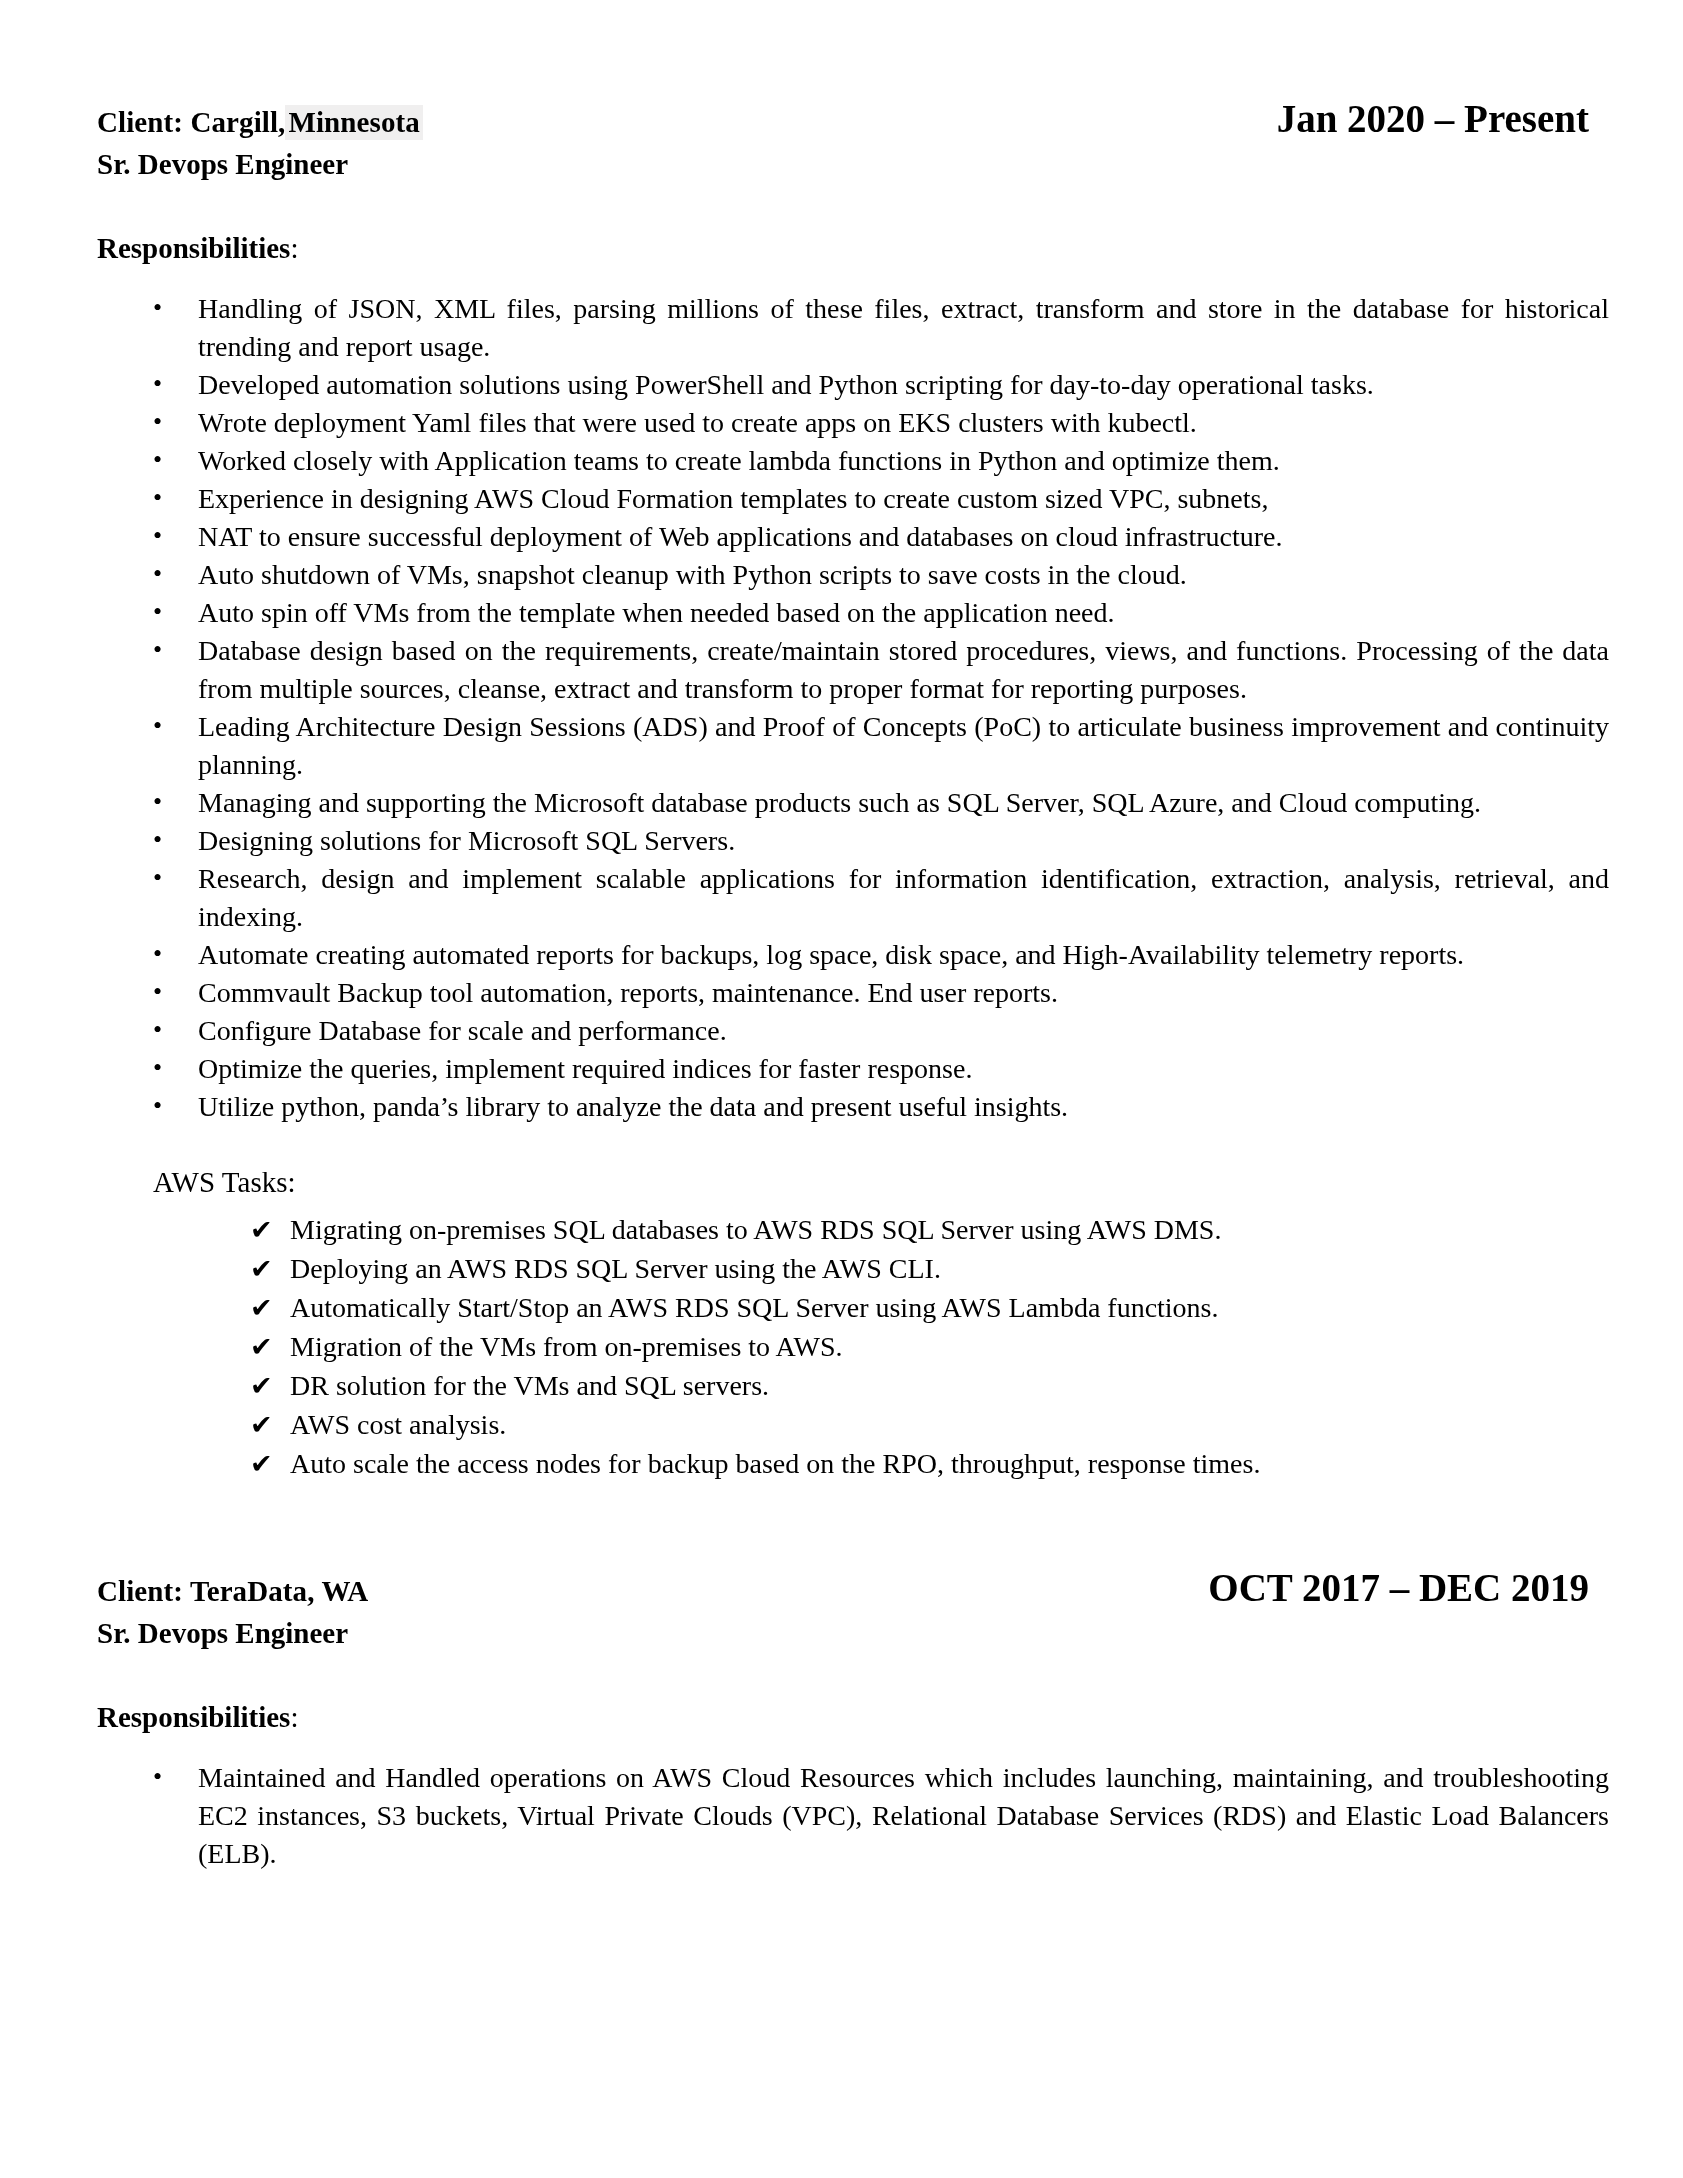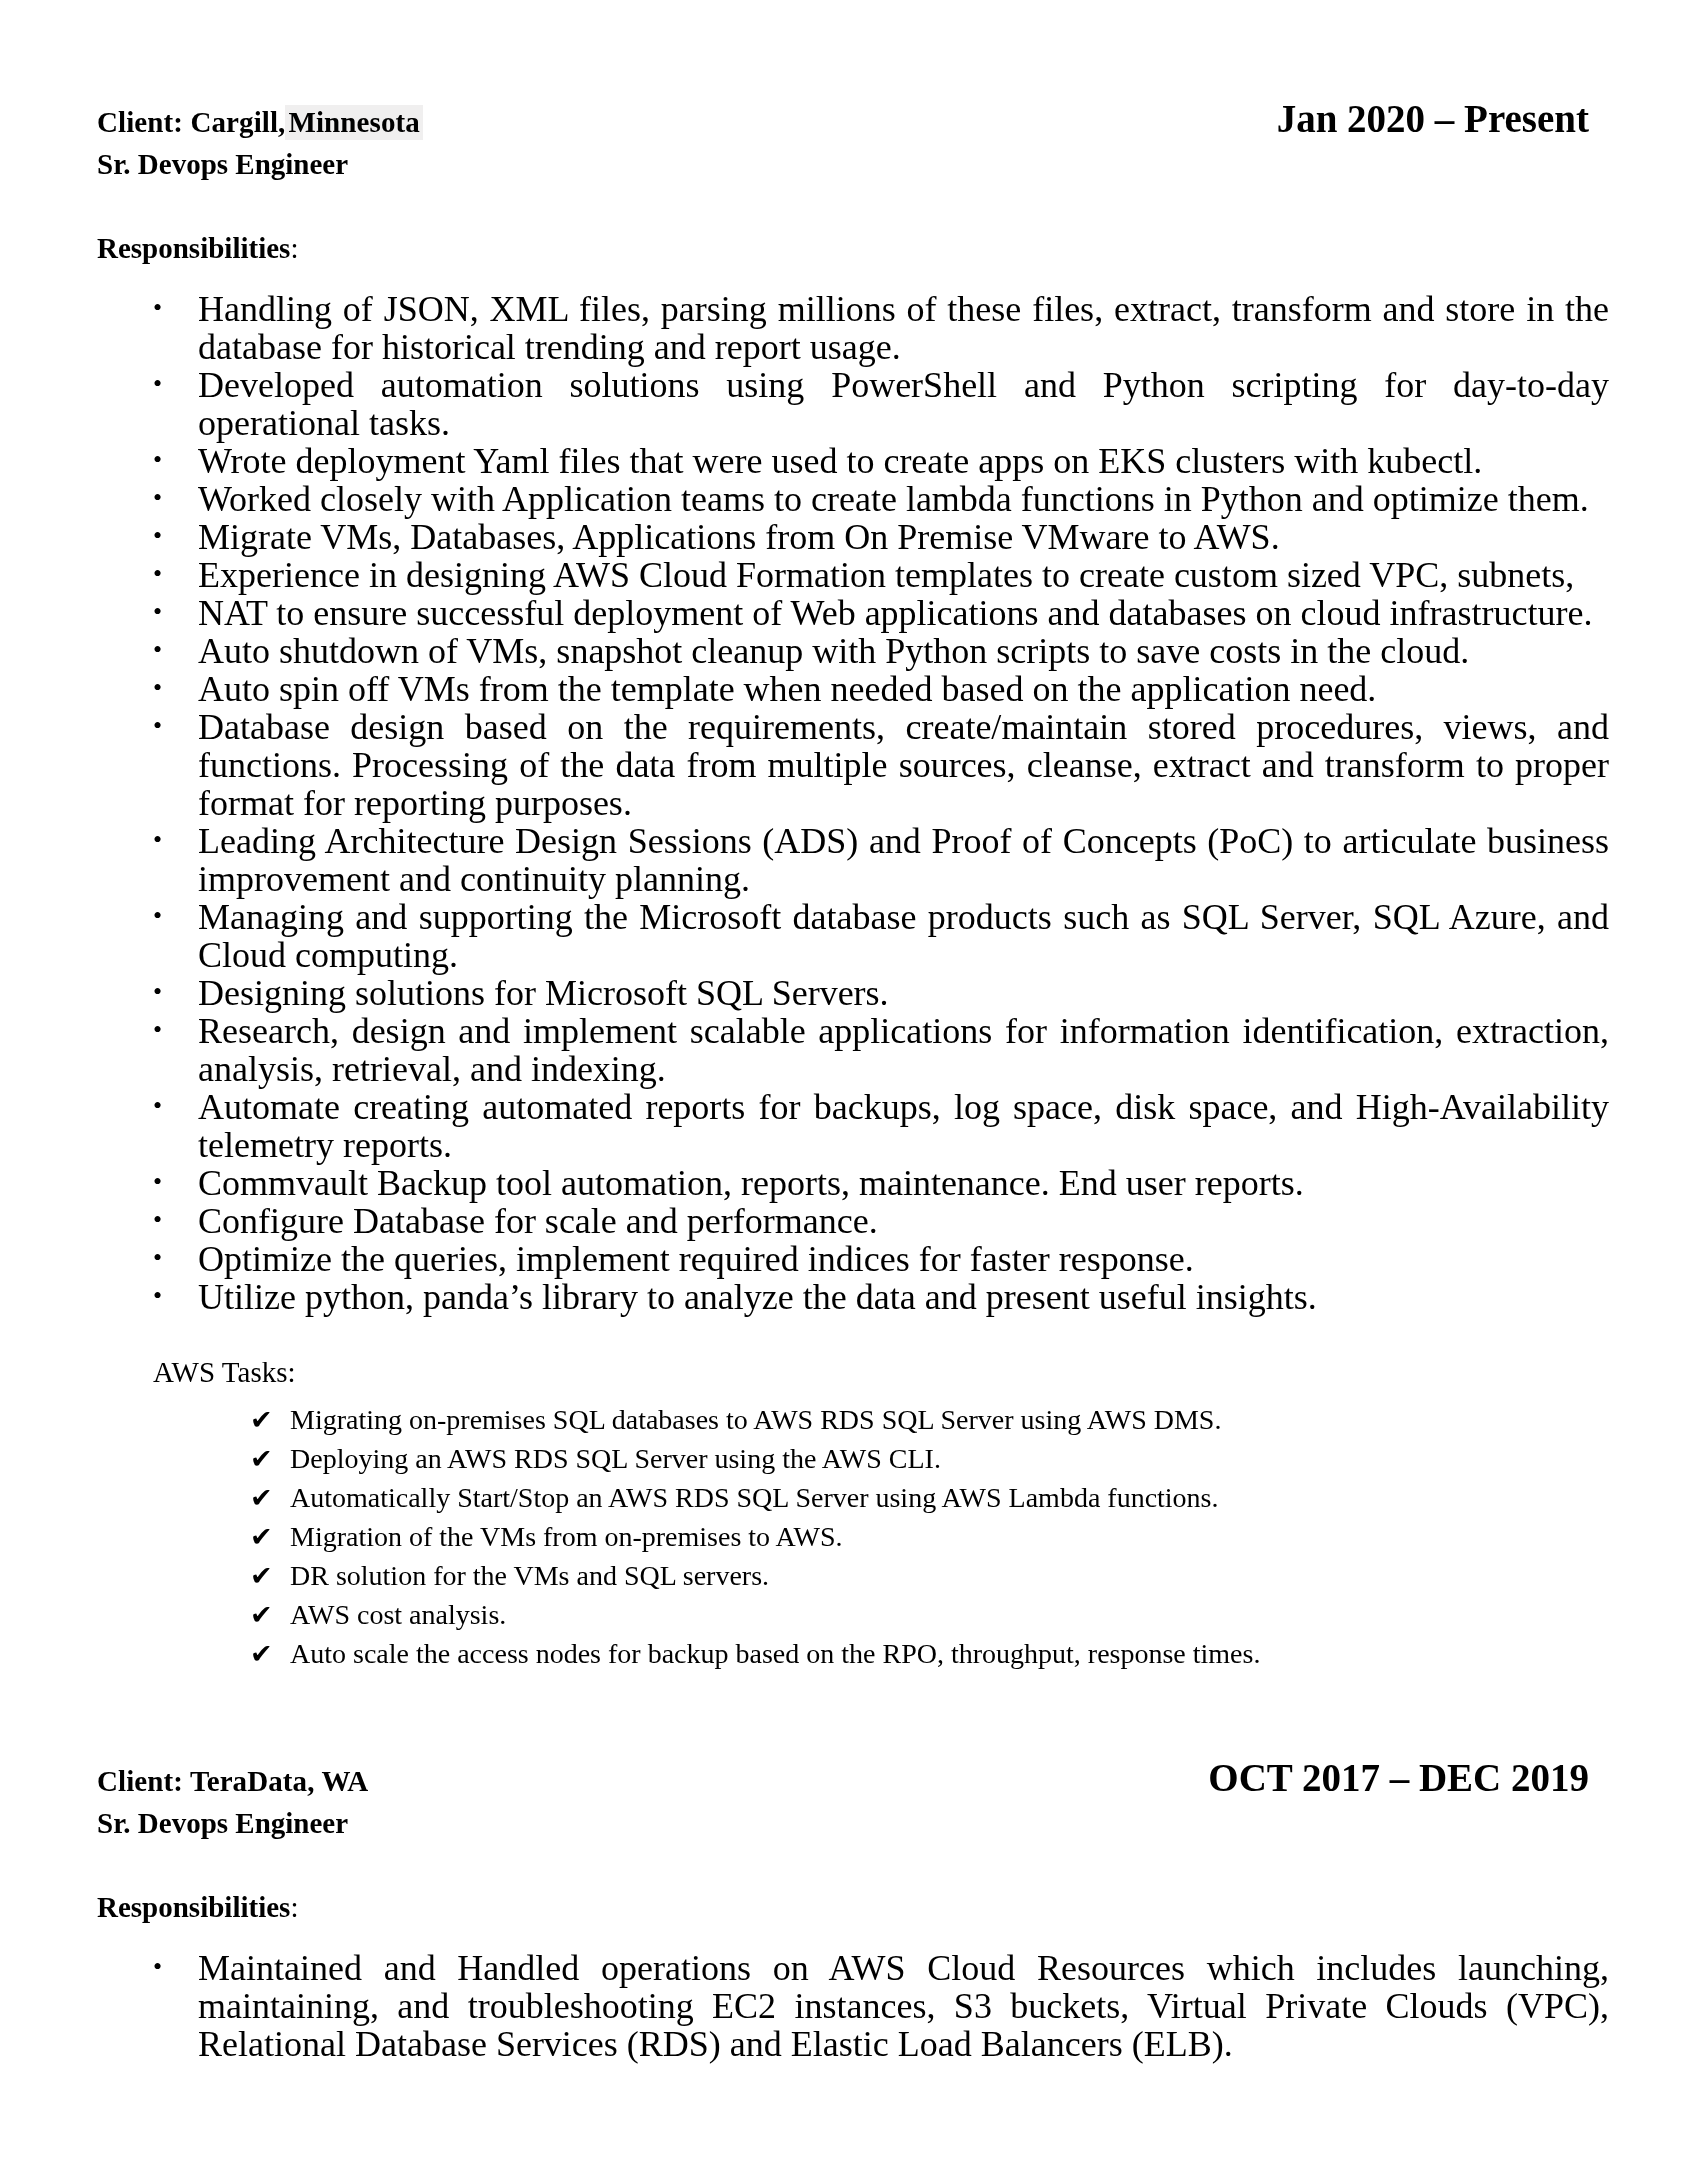--- a/index.html
+++ b/index.html
@@ -77,21 +77,21 @@
   ul.bullets {
     list-style: none;
     margin: 22px 0 0 0;
     padding: 0;
     width: 1512px;
   }
   ul.bullets > li {
     position: relative;
     padding-left: 101px;
     margin: 0 0 0 0;
-    font-size: 36px;
+    font-size: 28px;
     line-height: 38px;
     text-align: justify;
     text-justify: inter-word;
     width: 1411px;
     box-sizing: content-box;
   }
   ul.bullets > li::before {
     content: "\2022";
     position: absolute;
     left: 56px;
@@ -160,23 +160,20 @@
         <span class="txt">Handling of JSON, XML files, parsing millions of these files, extract, transform and store in the database for historical trending and report usage.</span>
       </li>
     <li>
         <span class="txt">Developed automation solutions using PowerShell and Python scripting for day-to-day operational tasks.</span>
       </li>
     <li>
         <span class="txt">Wrote deployment Yaml files that were used to create apps on EKS clusters with kubectl.</span>
       </li>
     <li>
         <span class="txt">Worked closely with Application teams to create lambda functions in Python and optimize them.</span>
-      </li>
-    <li>
-        <span class="txt">Migrate VMs, Databases, Applications from On Premise VMware to AWS.</span>
       </li>
     <li>
         <span class="txt">Experience in designing AWS Cloud Formation templates to create custom sized VPC, subnets,</span>
       </li>
     <li>
         <span class="txt">NAT to ensure successful deployment of Web applications and databases on cloud infrastructure.</span>
       </li>
     <li>
         <span class="txt">Auto shutdown of VMs, snapshot cleanup with Python scripts to save costs in the cloud.</span>
       </li>

